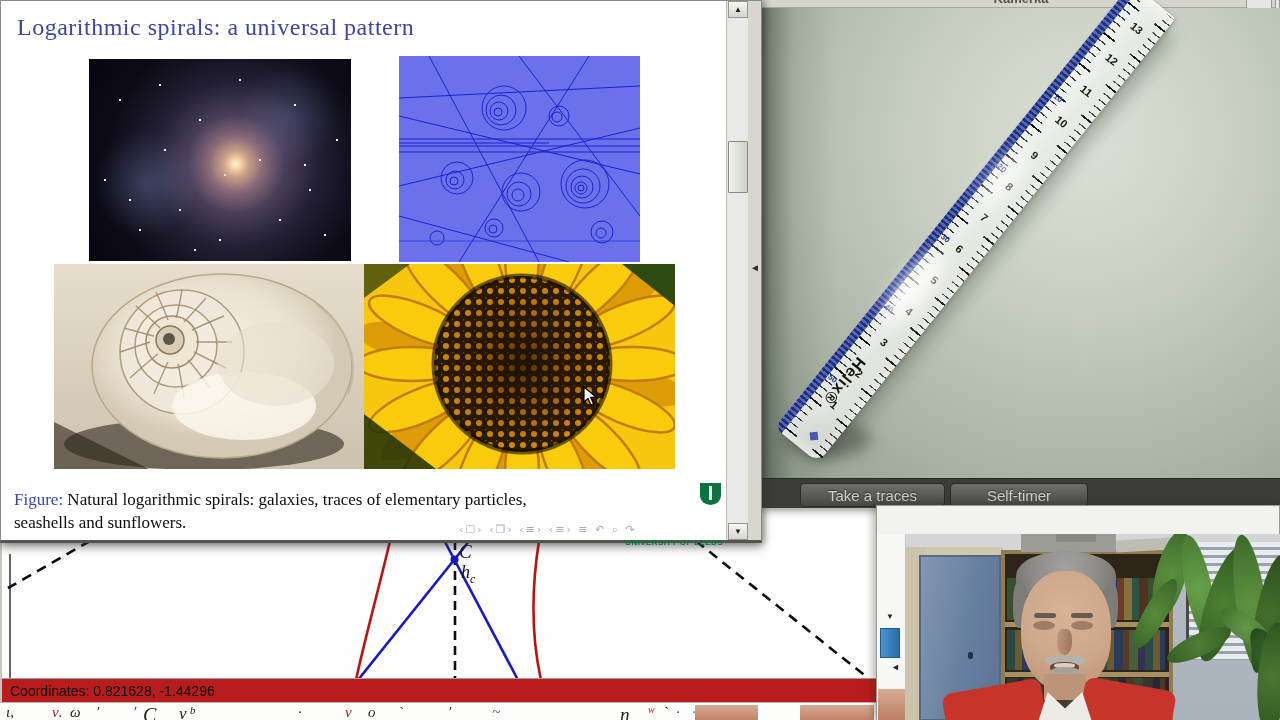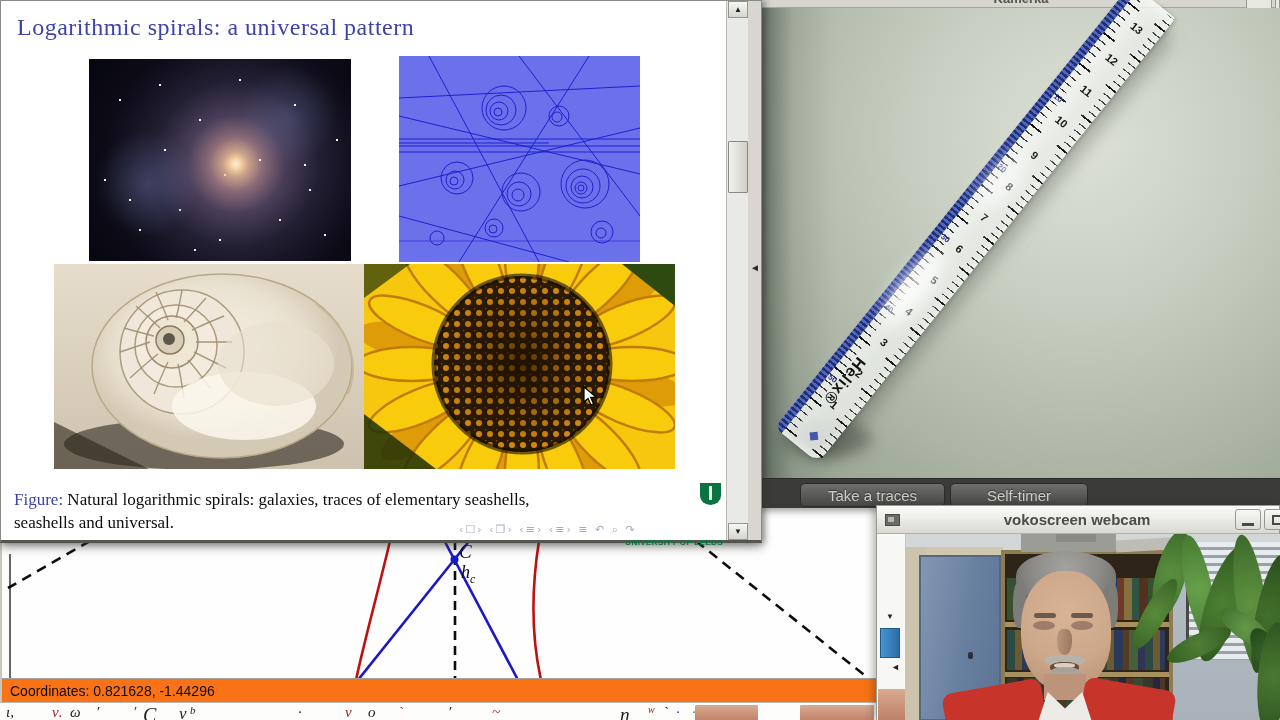--- a/index.html
+++ b/index.html
@@ -20,21 +20,21 @@
   
   .plot-window { left:0; top:0; width:880px; height:702px; background:#fefefe;
     border-left:2px solid #c9c6be; border-right:1px solid #98958d; z-index:2; }
   .plot-svg { position:absolute; left:0; top:0; }
   .plot-label-c { position:absolute; left:457px; top:541px;
     font:italic 19px "Liberation Serif", serif; color:#111; }
   .plot-label-hc { position:absolute; left:459px; top:562px;
     font:italic 18px "Liberation Serif", serif; color:#111; }
   .plot-label-hc sub { font-size:12px; }
   .plot-statusbar { position:absolute; left:0; bottom:0; width:100%; height:24px;
-    background:#f97316; border-top:1px solid #a2a29a;
+    background:#b91c1c; border-top:1px solid #a2a29a;
     font:14px "Liberation Sans", sans-serif; color:#0c0c0c;
     display:flex; align-items:center; padding-left:8px; }
 
   
   .camera-window { left:762px; top:0; width:518px; height:508px; z-index:5;
     box-shadow:-2px 3px 7px rgba(40,40,35,.45); }
   .cam-titlebar { position:absolute; left:0; top:0; width:100%; height:8px;
     background:linear-gradient(#ececе6,#d0d0c9); background-color:#d6d6cf;
     border-bottom:1px solid #a8a8a0; overflow:hidden; }
   .cam-title-text { display:block; text-align:center; margin-top:-9px;
@@ -305,30 +305,20 @@
     </div>
 
     <div class="cam-bottombar">
       <div class="cam-button" style="left:38px;width:145px;">Take a traces</div>
       <div class="cam-button" style="left:188px;width:138px;">Self-timer</div>
       <div class="cam-button" style="left:331px;width:150px;margin-top:40px;">More</div>
     </div>
   </div>
 
   <div class="abs voko-window">
-    <div class="voko-titlebar">
-      <div class="voko-icon"></div>
-      <div class="voko-title">vokoscreen webcam</div>
-      <div class="wb-btn" style="left:358px;">
-          <div class="wb-min-glyph"></div>
-        </div>
-      <div class="wb-btn" style="left:387px;">
-          <div class="wb-max-glyph"></div>
-        </div>
-    </div>
     <div class="voko-gutter">
       <div class="gutter-downarrow">▼</div>
       <div class="gutter-thumb"></div>
       <div class="gutter-leftarrow">◄</div>
       <div class="gutter-pink"></div>
     </div>
     <div class="voko-video">
       <div class="scene-ceiling"></div>
       <div class="scene-lintel"></div>
       <div class="scene-doorframe"></div>
@@ -507,21 +497,21 @@
         <ellipse transform="rotate(337.5,158,100)" cx="268" cy="100" rx="55" ry="17" fill="#f8cb0d"></ellipse>
       </g>
       <circle cx="158" cy="100" r="88" fill="url(#seeds)"></circle>
       <circle cx="158" cy="100" r="88" fill="url(#discsh)"></circle>
       <circle cx="158" cy="100" r="88" fill="none" stroke="#120c02" stroke-width="5" opacity=".6"></circle>
       <path d="M311,0 L311,42 L258,0 Z" fill="#2e4a10"></path>
       <path d="M0,205 L0,150 L72,205 Z" fill="#1e3008" opacity=".85"></path>
       <path d="M0,0 L46,0 L0,34 Z" fill="#25380c" opacity=".7"></path>
     </svg>
 
-    <div class="slide-caption"><span class="blue-text">Figure:</span><span> Natural logarithmic spirals: galaxies, traces of elementary seashells,</span><br><span>seashells and universal.</span></div>
+    <div class="slide-caption"><span class="blue-text">Figure:</span><span> Natural logarithmic spirals: galaxies, traces of elementary particles,</span><br><span>seashells and sunflowers.</span></div>
 
     <div class="leeds-shield"></div>
     <div class="leeds-text green-text">UNIVERSITY OF LEEDS</div>
     <div class="beamer-nav">‹☐›  ‹❐›  ‹≡›  ‹≡›   ≡   ↶ ⌕ ↷</div>
 
     <div class="pdf-scrollbar">
       <div class="sb-btn" style="top:0;">
           <span>▲</span>
         </div>
       <div class="sb-thumb"></div>

